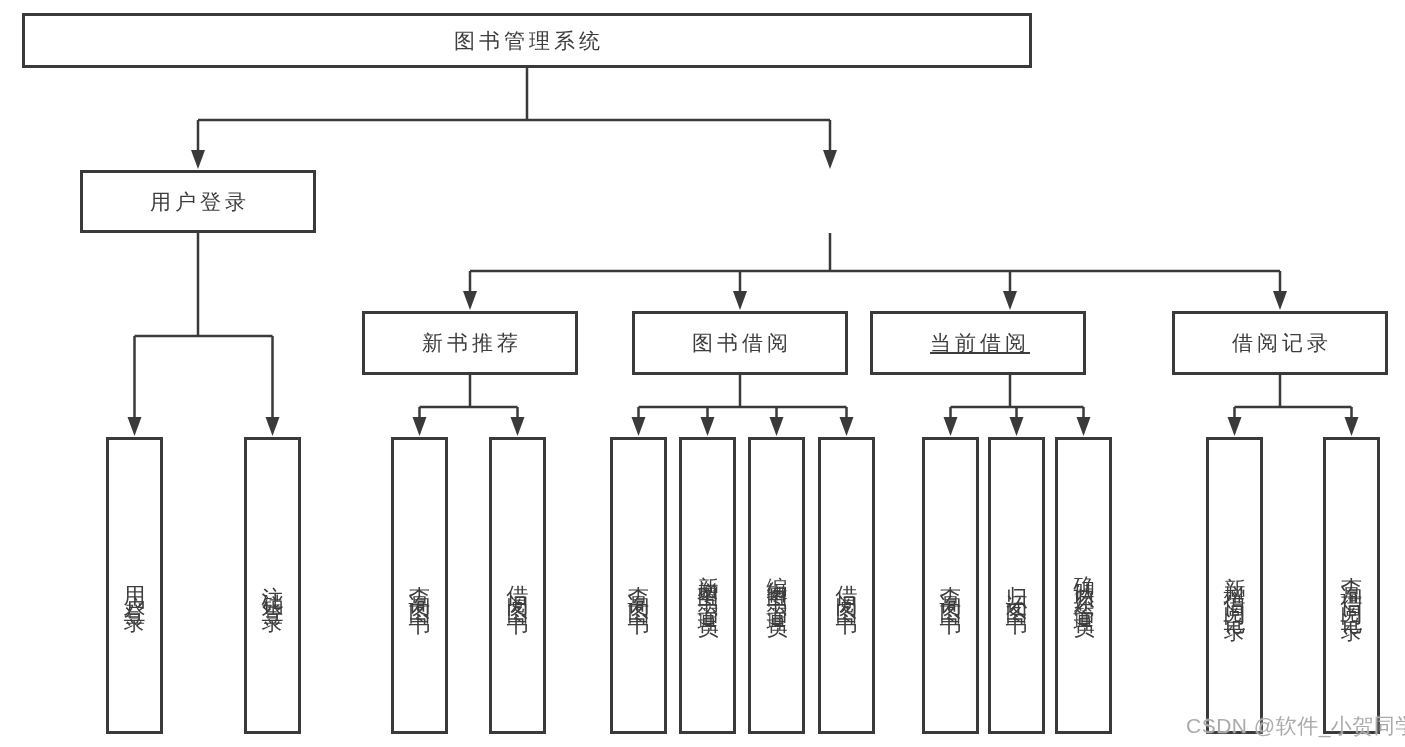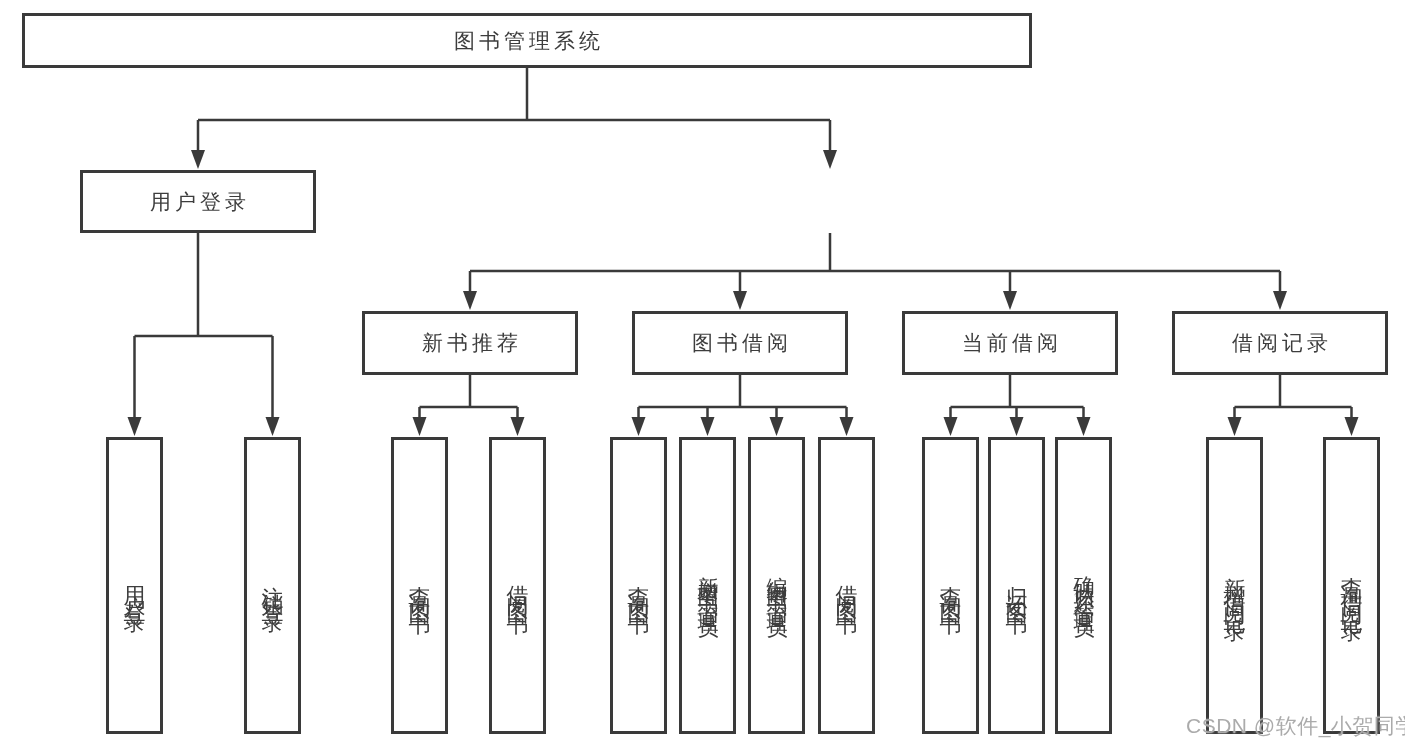--- a/index.html
+++ b/index.html
@@ -24,21 +24,21 @@
     color:#3d3d3d;
     z-index:2;
   }
   .hbox { font-size:21px; letter-spacing:4px; text-indent:4px; white-space:nowrap; }
   #n-root   { left:22px;  top:13px;  width:1010px; height:55px; }
   #n-login  { left:80px;  top:170px; width:236px;  height:63px; }
   #n-mgmt   { left:712px; top:170px; width:236px;  height:63px; }
   .l3 { top:311px; width:216px; height:64px; }
   #n-newbook { left:362px; }
   #n-borrow  { left:632px;justify-content:center; }
-  #n-current { left:902px; }
+  #n-current { left:870px;text-decoration:underline; }
   #n-records { left:1172px; }
   .leaf {
     top:437px; width:57px; height:297px;
     writing-mode:vertical-rl; text-orientation:mixed;
     font-size:22px; letter-spacing:9px; line-height:1;
   }
   .leaf.long { font-size:21px; letter-spacing:6px; }
   #lf-user-login     { left:106px; }
   #lf-logout         { left:244px; }
   #lf-query-book-rec { left:391px; }

